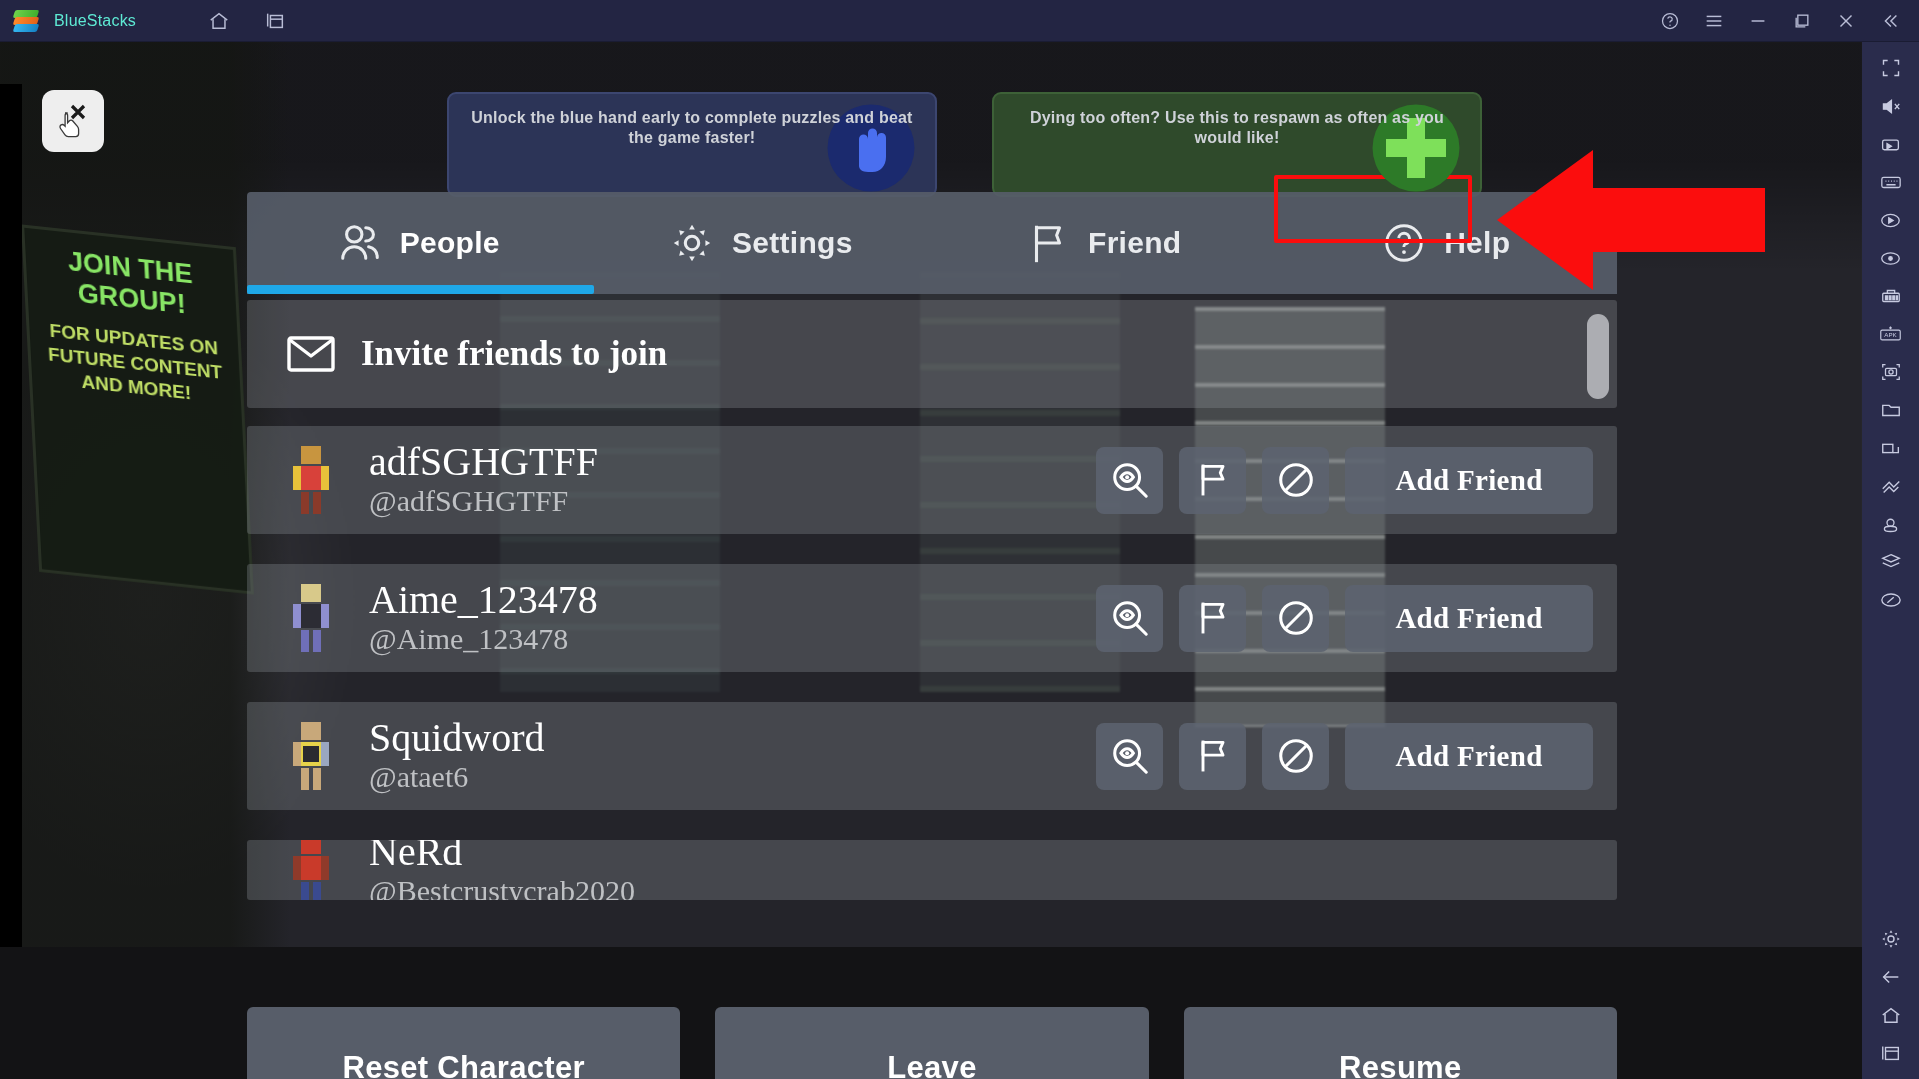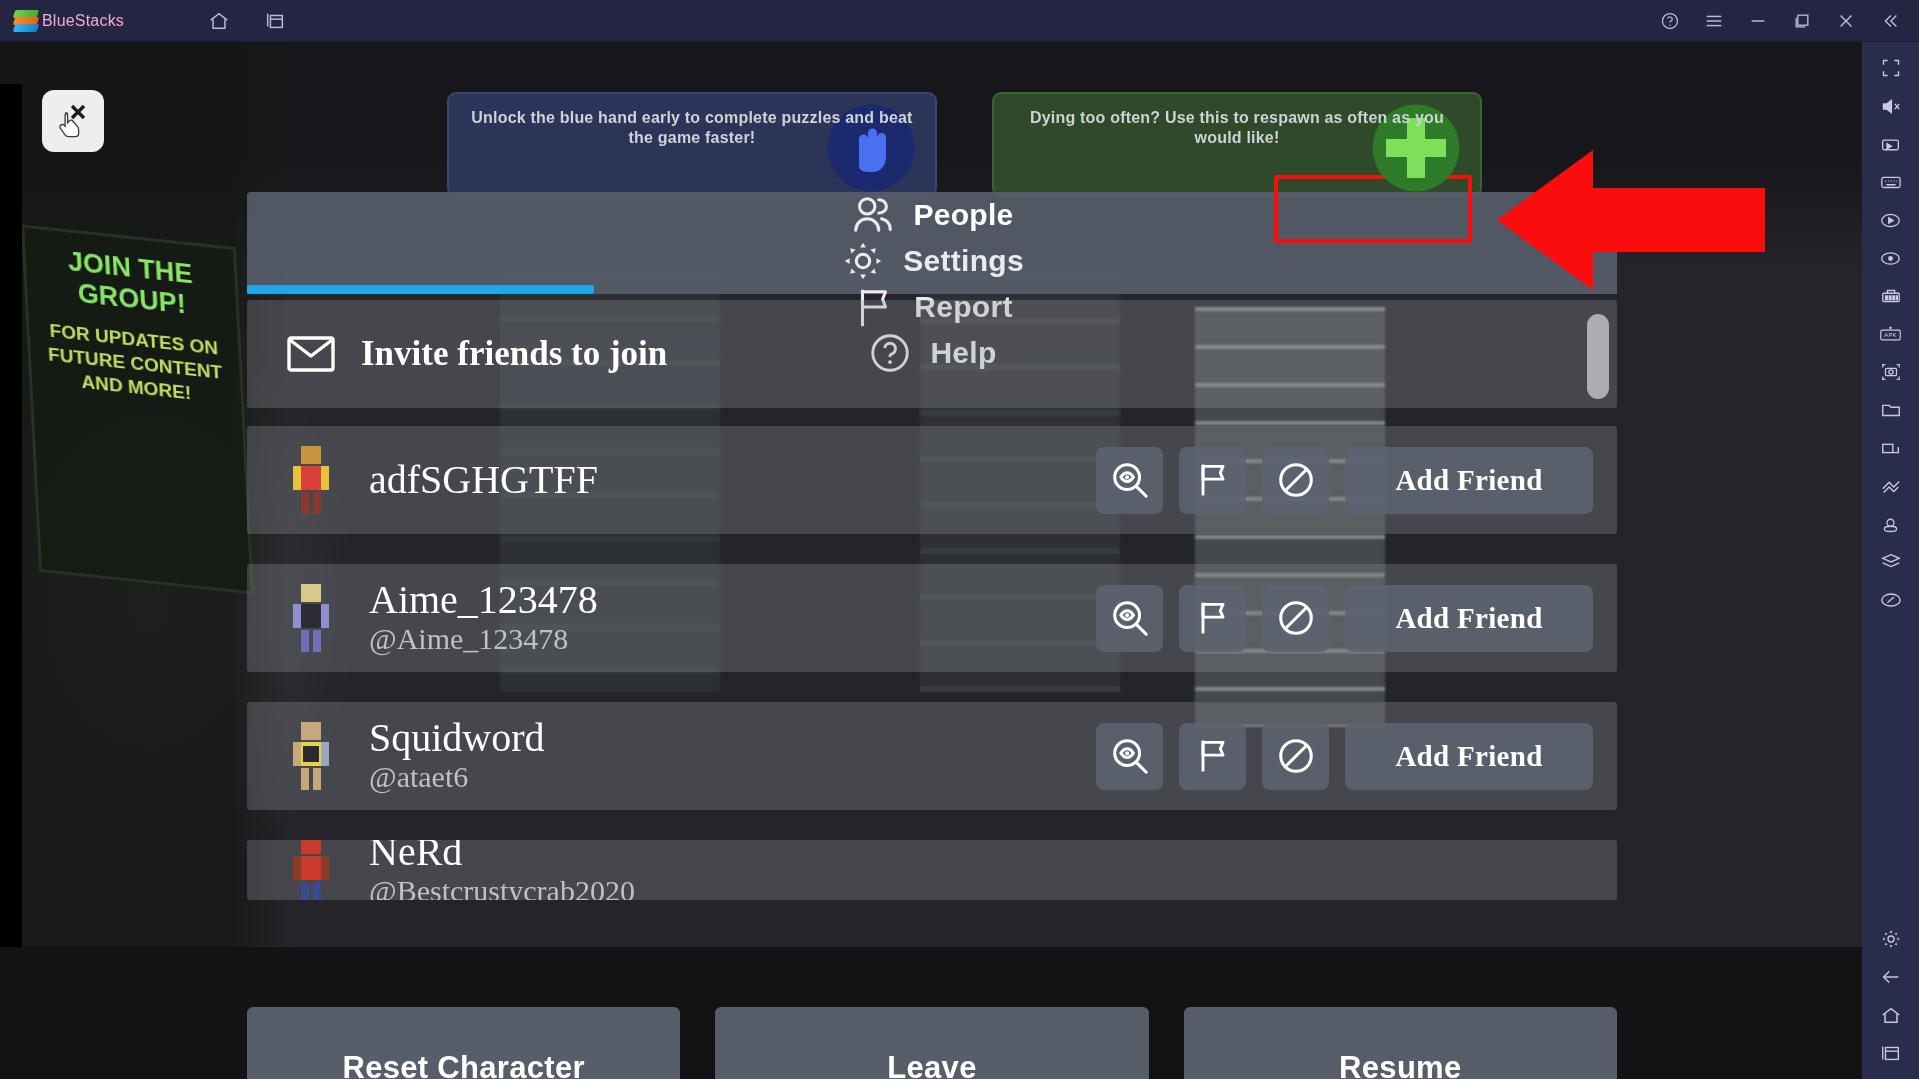--- a/index.html
+++ b/index.html
@@ -11,21 +11,21 @@
     position:absolute; left:0; top:0; width:1919px; height:42px;
     background:#232543; display:flex; align-items:center;
     border-bottom:1px solid #1a1c33;
   }
   #bs-logo{ width:24px; height:24px; margin-left:14px; position:relative; }
   #bs-logo .s{ position:absolute; left:0; width:24px; height:8px; border-radius:2px;
     transform:skewX(-18deg); }
   #bs-logo .s1{ top:1px;  background:linear-gradient(90deg,#6fd34a,#3fae2e); }
   #bs-logo .s2{ top:8px;  background:linear-gradient(90deg,#ff8a2b,#e0621a); }
   #bs-logo .s3{ top:15px; background:linear-gradient(90deg,#34b7f1,#1681c4); }
-  #title-text{ color:#f9a8d4; font-size:16px; margin-left:4px; letter-spacing:.2px; }
+  #title-text{ color:#5eead4; font-size:16px; margin-left:16px; letter-spacing:.2px; }
   .tb-icon{ width:38px; height:38px; display:flex; align-items:center; justify-content:center;
     color:#b9bdd6; }
   #tb-center{ position:absolute; left:200px; display:flex; gap:18px; }
   #tb-right{ position:absolute; right:10px; display:flex; gap:6px; align-items:center; }
 
   
   #sidebar{
     position:absolute; right:0; top:42px; width:57px; height:1037px;
     background:#2a2c4c; display:flex; flex-direction:column; align-items:center;
     padding-top:8px;
@@ -89,21 +89,21 @@
   .banner .txt{ position:relative; z-index:2; }
   .banner .art{ position:absolute; right:16px; top:6px; width:96px; height:96px; z-index:1; }
 
   
   #menu{
     position:absolute; left:247px; top:150px; width:1370px; height:763px;
     font-family:"Liberation Sans", sans-serif;
   }
   #tabbar{
     position:relative; height:102px; background:rgba(86,92,104,.93);
-    border-radius:4px 4px 0 0; display:flex; align-items:center;flex-direction:column;
+    border-radius:4px 4px 0 0; display:flex; align-items:center;
   }
   .tab{ flex:1; display:flex; align-items:center; justify-content:center;
     gap:17px; height:100%; position:relative; }
   .tab .tlabel{ color:#e9ebee; font-size:30px; font-weight:bold; letter-spacing:.3px; }
   .tab.active .tlabel{ color:#ffffff; }
   .tab .tico{ width:46px; height:46px; display:flex; align-items:center; justify-content:center;
     color:#e9ebee; }
   #tab-underline{ position:absolute; left:0; bottom:0; width:347px; height:9px;
     background:#1fa8e8; border-radius:2px; }
   #help-highlight{
@@ -290,21 +290,21 @@
         <span class="tlabel">Settings</span>
       </div>
 
       <div class="tab">
         <span class="tico">
           <svg width="46" height="46" viewBox="0 0 48 48" fill="none" stroke="currentColor" stroke-width="3.2" stroke-linejoin="round">
             <path d="M12 6v38"></path>
             <path d="M12 8h24l-3 8 3 8H12z"></path>
           </svg>
         </span>
-        <span class="tlabel">Report</span>
+        <span class="tlabel">Friend</span>
       </div>
 
       <div class="tab">
         <span class="tico">
           <svg width="46" height="46" viewBox="0 0 48 48" fill="none" stroke="currentColor" stroke-width="3">
             <circle cx="24" cy="24" r="18"></circle>
             <path d="M18.4 18.8a5.7 5.7 0 1 1 7 6.3c-1.2.6-1.6 1.6-1.6 3.1"></path>
             <circle cx="24" cy="33.5" r="2" fill="currentColor" stroke="none"></circle>
           </svg>
         </span>
@@ -334,20 +334,21 @@
             <rect x="9" y="1" width="10" height="9" fill="#c8953f"></rect>
             <rect x="9" y="11" width="10" height="12" fill="#d8413a"></rect>
             <rect x="5" y="11" width="4" height="12" fill="#e8c23a"></rect>
             <rect x="19" y="11" width="4" height="12" fill="#e8c23a"></rect>
             <rect x="9" y="24" width="4" height="11" fill="#8a3a2a"></rect>
             <rect x="15" y="24" width="4" height="11" fill="#8a3a2a"></rect>
           </svg>
         </div>
         <div class="pinfo">
           <div class="pname">adfSGHGTFF</div>
+          <div class="phandle">@adfSGHGTFF</div>
         </div>
         <div class="pacts">
           <div class="actbtn">
             <svg width="42" height="42" viewBox="0 0 44 44" fill="none" stroke="currentColor" stroke-width="3.2">
               <circle cx="19" cy="19" r="13"></circle>
               <path d="M12.5 19s2.8-4.5 6.5-4.5S25.5 19 25.5 19s-2.8 4.5-6.5 4.5S12.5 19 12.5 19z"></path>
               <circle cx="19" cy="19" r="2.1" fill="currentColor" stroke="none"></circle>
               <path d="M28.6 28.6L39 39" stroke-linecap="round"></path>
             </svg>
           </div>

